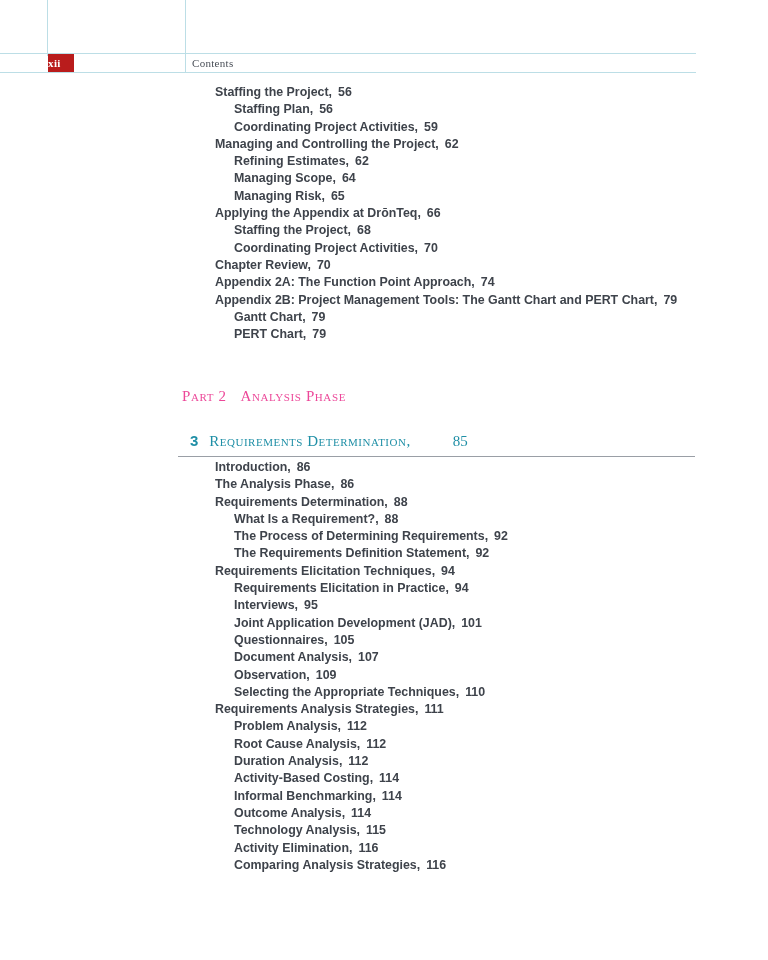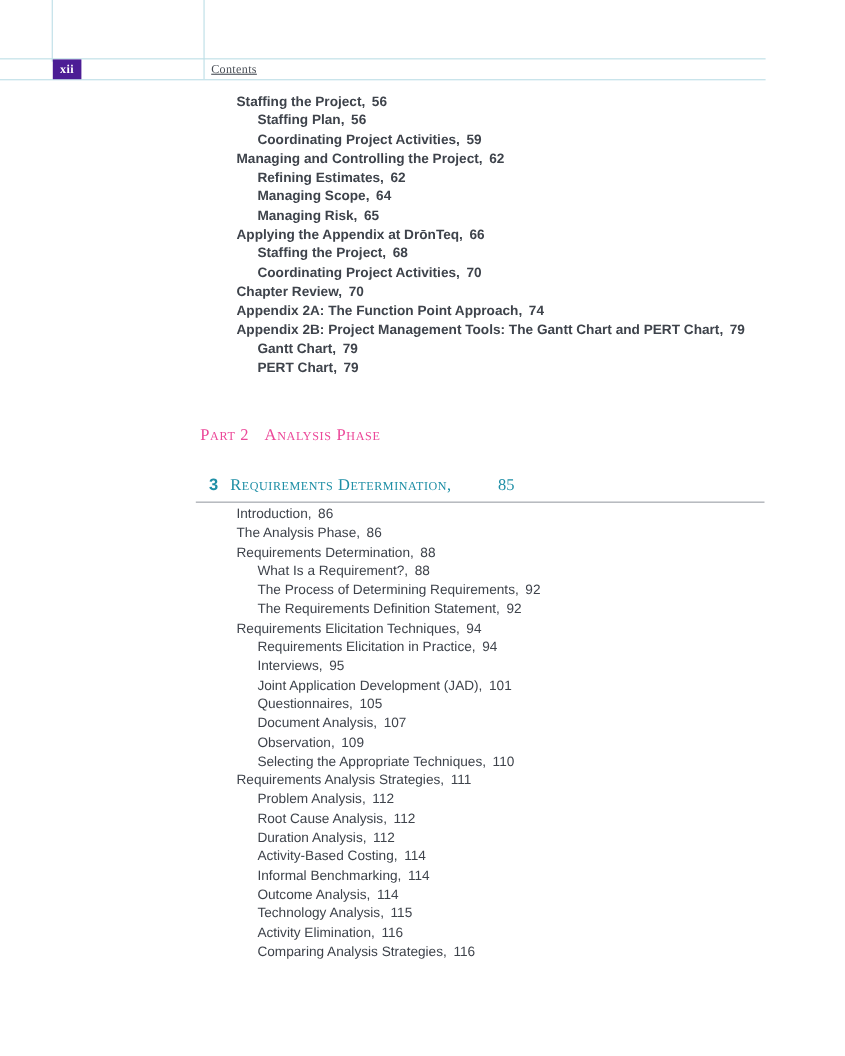--- a/index.html
+++ b/index.html
@@ -50,39 +50,37 @@
     height: 1px;
     background: #bcdee6;
   }
 
   .folio-badge {
     position: absolute;
     left: 48px;
     top: 54px;
     width: 26px;
     height: 18px;
-    background: #4c1d95;
+    background: #b91c1c;
     color: #ffffff;
     font-family: "Liberation Serif", serif;
     font-weight: bold;
     font-size: 11px;
     line-height: 18px;
-    text-align: center;
     letter-spacing: 0.4px;
   }
 
   .running-head {
     position: absolute;
     left: 192px;
     top: 57px;
     font-family: "Liberation Serif", serif;
     font-size: 11px;
     color: #4a4f57;
     letter-spacing: 0.3px;
-    text-decoration: underline;
   }
 
   
   .toc {
     position: absolute;
     left: 0;
     top: 84px;
     width: 768px;
     font-weight: bold;
   }
@@ -150,20 +148,21 @@
     width: 517px;
     height: 1px;
     background: #9a9fa6;
   }
 
   .toc-ch3 {
     position: absolute;
     left: 0;
     top: 459px;
     width: 628px;
+    font-weight: bold;
   }
 </style>
 </head>
 <body>
 
 <div class="rule-v-left"></div>
 <div class="rule-v-mid"></div>
 <div class="rule-h-top"></div>
 <div class="rule-h-bottom"></div>
 

